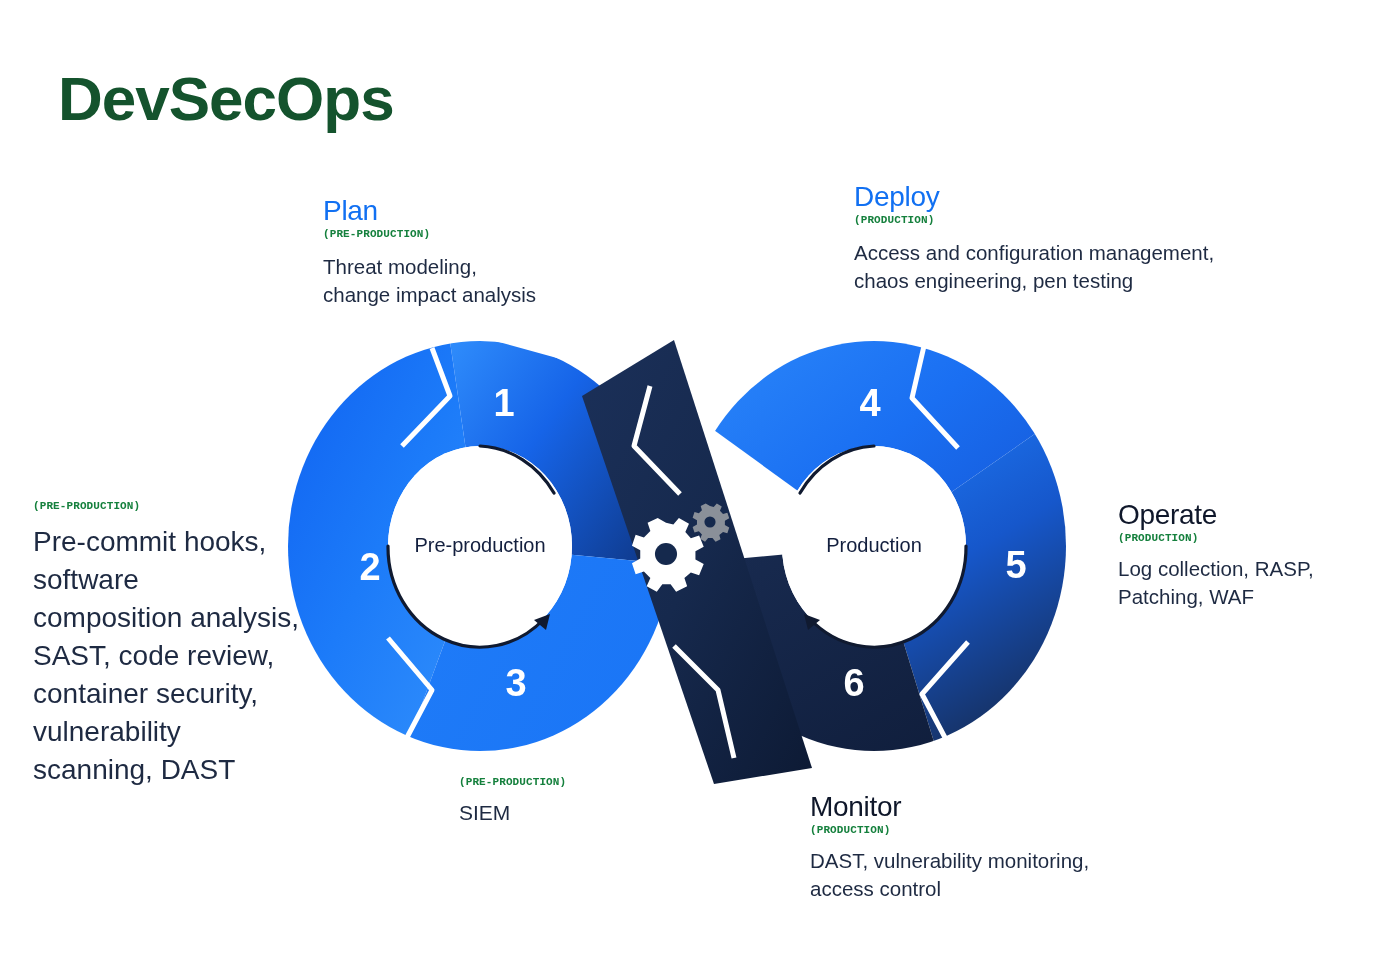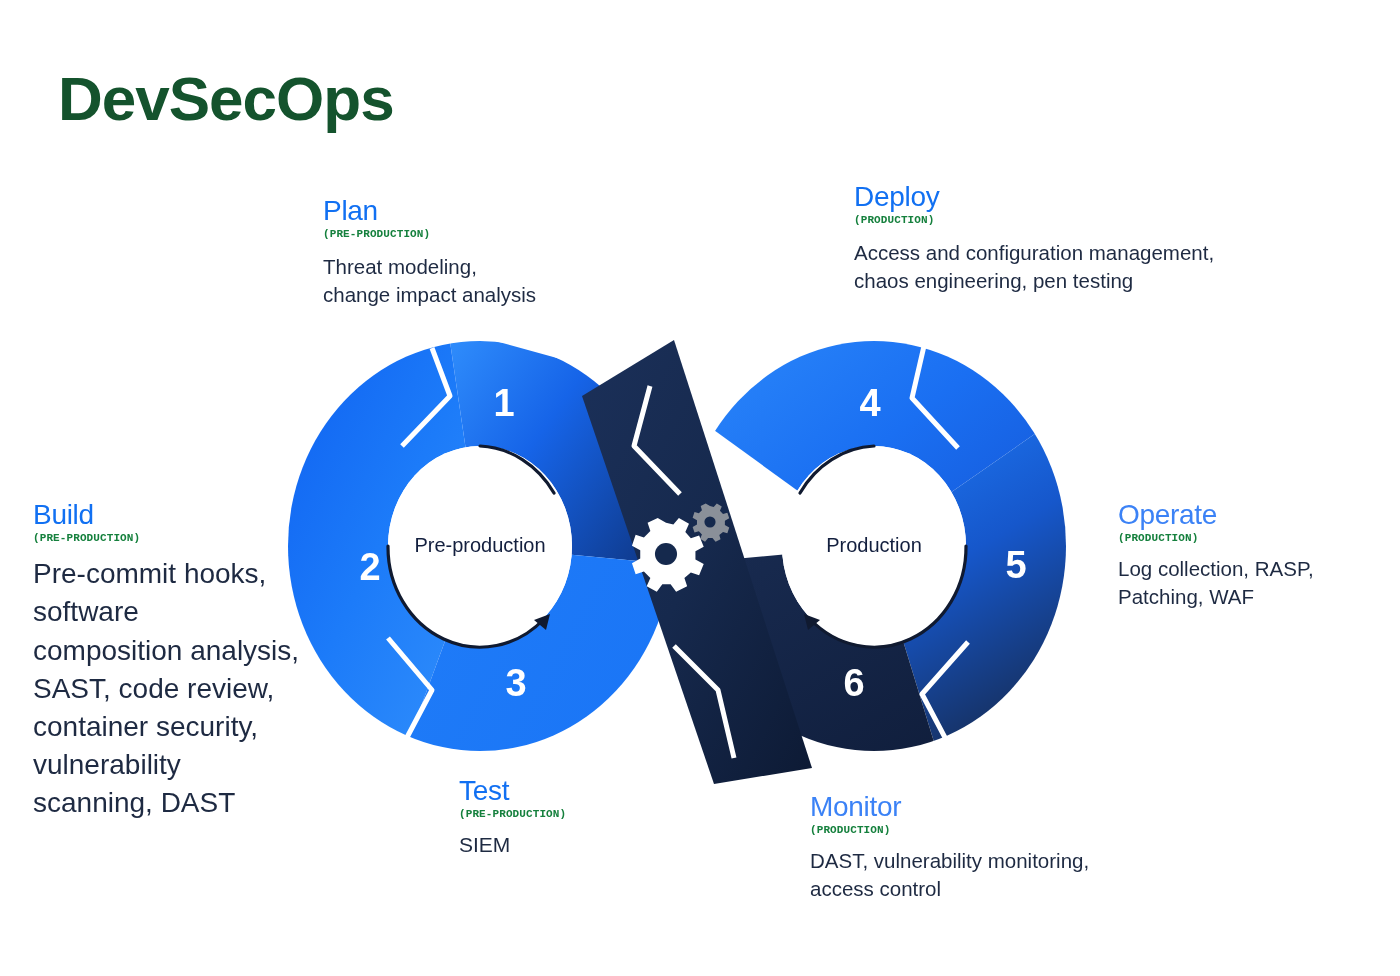--- a/index.html
+++ b/index.html
@@ -17,21 +17,21 @@
     color:#14532d;line-height:1;
   }
 
   
   .stage-block{position:absolute;}
   .stage-title{
     font-size:28px;font-weight:normal;line-height:1.05;
     letter-spacing:-0.3px;margin:0 0 3px 0;
   }
   .stage-title.accent{color:#1170F2;}
-  .stage-title.dark{color:#3b82f6;}
+  .stage-title.dark{color:#0f172a;}
   .stage-sub{
     font-size:11px;font-weight:bold;color:#15803d;
     letter-spacing:0.1px;margin:0 0 13px 0;font-family:Liberation Mono, monospace;
   }
   .stage-desc{
     font-size:20.5px;color:#1E2A42;line-height:1.33;
     font-weight:normal;margin:0;white-space:pre-line;
   }
 
   #block-plan   {left:323px;top:196px;width:360px;}
@@ -204,40 +204,38 @@
   </div>
 
   <div class="stage-block" id="block-deploy">
     <div class="stage-title accent">Deploy</div>
     <div class="stage-sub">(PRODUCTION)</div>
     <div class="stage-desc">Access and configuration management,
 chaos engineering, pen testing</div>
   </div>
 
   <div class="stage-block" id="block-build">
-    <div class="stage-title accent">Build</div>
     <div class="stage-sub">(PRE-PRODUCTION)</div>
     <div class="stage-desc">Pre-commit hooks,
 software
 composition analysis,
 SAST, code review,
 container security,
 vulnerability
 scanning, DAST</div>
   </div>
 
   <div class="stage-block" id="block-operate">
     <div class="stage-title dark">Operate</div>
     <div class="stage-sub">(PRODUCTION)</div>
     <div class="stage-desc">Log collection, RASP,
 Patching, WAF</div>
   </div>
 
   <div class="stage-block" id="block-test">
-    <div class="stage-title accent">Test</div>
     <div class="stage-sub">(PRE-PRODUCTION)</div>
     <div class="stage-desc">SIEM</div>
   </div>
 
   <div class="stage-block" id="block-monitor">
     <div class="stage-title dark">Monitor</div>
     <div class="stage-sub">(PRODUCTION)</div>
     <div class="stage-desc">DAST, vulnerability monitoring,
 access control</div>
   </div>

